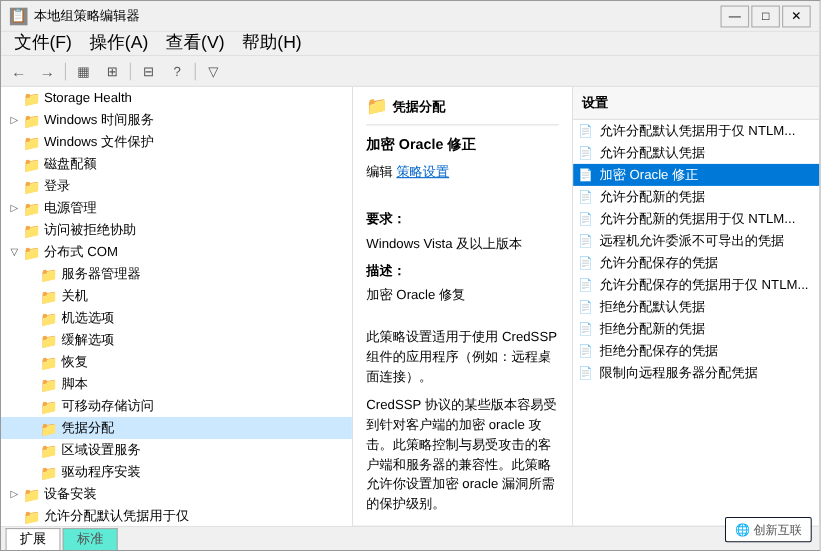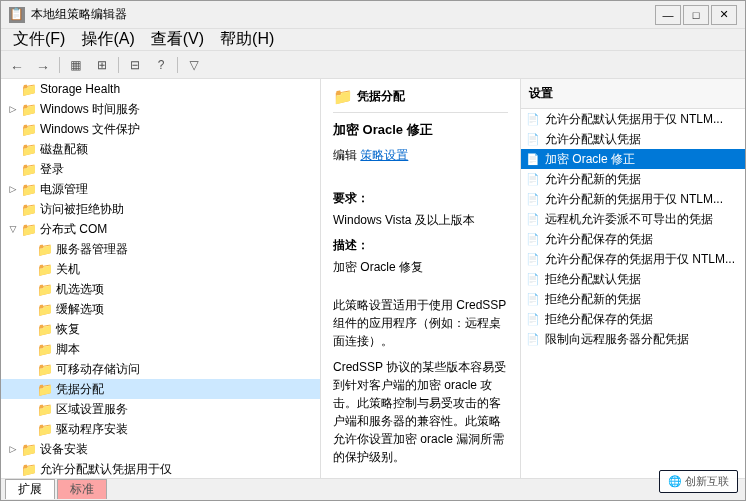--- a/index.html
+++ b/index.html
@@ -241,39 +241,39 @@
       font-size: 12px;
       overflow: hidden;
       text-overflow: ellipsis;
     }
 
     
     .bottom-tabs {
       height: 22px;
       background: #f0f0f0;
       display: flex;
-      align-items: flex-start;
+      align-items: center;
       border-top: 1px solid #dfdfdf;
       padding: 0 4px;
     }
 
     .tab {
       padding: 2px 12px;
       font-size: 12px;
       cursor: pointer;
       border: 1px solid #aaa;
       border-bottom: none;
       background: #fff;
       margin-right: 2px;
       height: 20px;
       display: flex;
       align-items: center;
     }
 
-    .tab:not(.active) { background: #fca5a5; color: #555; }
+    .tab:not(.active) { background: #5eead4; color: #555; }
     .tab.active { background: #fff; color: #000; z-index: 1; }
 
     
     ::-webkit-scrollbar { width: 12px; height: 12px; }
     ::-webkit-scrollbar-track { background: #f0f0f0; }
     ::-webkit-scrollbar-thumb { background: #c0c0c0; border: 2px solid #f0f0f0; }
 
     
     .watermark {
       position: fixed;

